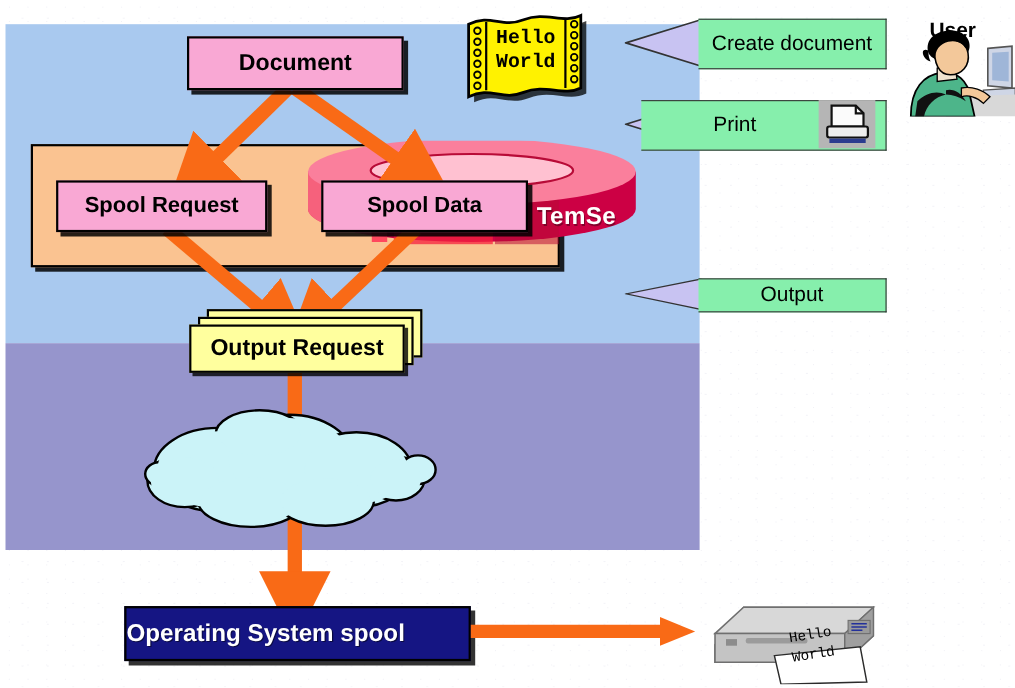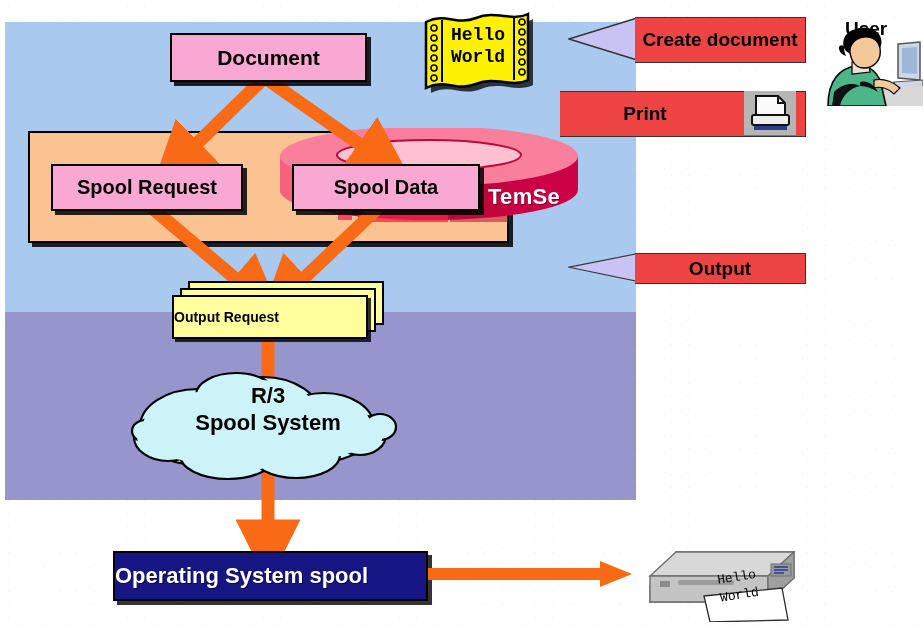--- a/index.html
+++ b/index.html
@@ -55,21 +55,21 @@
   #doc-box{left:170px;top:33px;width:193px;height:45px;font-size:21px;}
   #spool-request-box{left:51px;top:164px;width:188px;height:43px;font-size:20px;}
   #spool-data-box{left:292px;top:164px;width:184px;height:43px;font-size:20px;z-index:13;}
 
   
   #outreq-stack{position:absolute;left:172px;top:281px;width:208px;height:58px;z-index:12;}
   .stack-card{position:absolute;background:#ffff9e;border:2px solid #000;width:192px;height:40px;}
   #card3{left:16px;top:0px;}
   #card2{left:8px;top:7px;}
   #card1{left:0px;top:14px;box-shadow:3px 3px 0 rgba(0,0,0,.8);
-    display:flex;align-items:center;justify-content:flex-start;font-weight:bold;font-size:14px;color:#000;}
+    display:flex;align-items:center;justify-content:center;font-weight:bold;font-size:21px;color:#000;}
 
   
   #cloud{position:absolute;left:128px;top:365px;width:280px;height:120px;z-index:10;}
   #cloud-text{
     position:absolute;left:128px;top:382px;width:280px;text-align:center;
     font-weight:bold;font-size:22px;line-height:27px;color:#000;z-index:11;
   }
 
   
   #os-spool{
@@ -78,23 +78,23 @@
     box-shadow:4px 4px 0 rgba(0,0,0,.8);
     display:flex;align-items:center;justify-content:flex-start;
     color:#ffffff;font-weight:bold;font-size:22px;z-index:12;
     text-shadow:1px 1px 0 rgba(0,0,0,.5);
   }
 
   
   .callout{position:absolute;z-index:14;}
   .callout .co-body{
     position:absolute;right:0;top:0;height:100%;
-    background:#ef4444;border:1px solid #333;border-left:none;
+    background:#86efac;border:1px solid #333;border-left:none;
     display:flex;align-items:center;justify-content:center;
-    font-size:19px;color:#000;font-weight:700;
+    font-size:19px;color:#000;font-weight:400;
   }
   .callout .co-head{position:absolute;left:0;top:0;height:100%;}
   #callout-create{left:568px;top:17px;width:238px;height:44px;}
   #callout-create .co-body{width:170px;}
   #callout-create .co-head{width:70px;}
   #callout-print{left:568px;top:91px;width:238px;height:44px;}
   #callout-print .co-body{width:170px;}
   #callout-print .co-head{width:70px;}
   #callout-output{left:568px;top:253px;width:238px;height:29px;}
   #callout-output .co-body{width:170px;}
@@ -212,24 +212,20 @@
       <ellipse cx="70" cy="62" rx="55" ry="35"></ellipse>
       <ellipse cx="135" cy="52" rx="55" ry="37"></ellipse>
       <ellipse cx="196" cy="62" rx="47" ry="31"></ellipse>
       <ellipse cx="40" cy="72" rx="31" ry="21"></ellipse>
       <ellipse cx="232" cy="70" rx="23" ry="17"></ellipse>
       <ellipse cx="100" cy="90" rx="45" ry="21"></ellipse>
       <ellipse cx="168" cy="90" rx="41" ry="20"></ellipse>
       <ellipse cx="108" cy="30" rx="37" ry="19"></ellipse>
     </g>
   </svg>
-  <div id="cloud-text">
-    <div>R/3</div>
-    <div>Spool System</div>
-  </div>
 
   <div id="os-spool">
     <span>Operating System spool</span>
   </div>
 
   <svg id="arrows-top">
     <line x1="428" y1="574" x2="612" y2="574" stroke="#f96a16" stroke-width="12"></line>
     <path d="M600,561 L632,574 L600,587 z" fill="#f96a16"></path>
   </svg>
 
@@ -237,21 +233,21 @@
     <svg class="co-head" viewBox="0 0 70 44" preserveAspectRatio="none">
       <path d="M69,1 L69,43 L1,22 z" fill="#c8c3f2" stroke="#333" stroke-width="1.5"></path>
     </svg>
     <div class="co-body">Create document</div>
   </div>
 
   <div class="callout" id="callout-print">
     <svg class="co-head" viewBox="0 0 70 44" preserveAspectRatio="none">
       <path d="M69,1 L69,43 L1,22 z" fill="#c8c3f2" stroke="#333" stroke-width="1.5"></path>
     </svg>
-    <div class="co-body" style="padding-right:75px;">Print</div>
+    <div class="co-body" style="padding-right:52px;">Print</div>
   </div>
 
   <svg id="print-icon" viewBox="0 0 52 44">
     <rect x="0" y="0" width="52" height="44" fill="#b5b5b5"></rect>
     <path d="M12,5 L34,5 L41,12 L41,24 L12,24 z" fill="#fbfbfb" stroke="#111" stroke-width="2"></path>
     <path d="M34,5 L34,12 L41,12" fill="none" stroke="#111" stroke-width="2"></path>
     <rect x="8" y="24" width="37" height="10" rx="2" fill="#eeeeee" stroke="#111" stroke-width="2"></rect>
     <rect x="10" y="35" width="33" height="4" fill="#2b3c8f"></rect>
   </svg>
 

